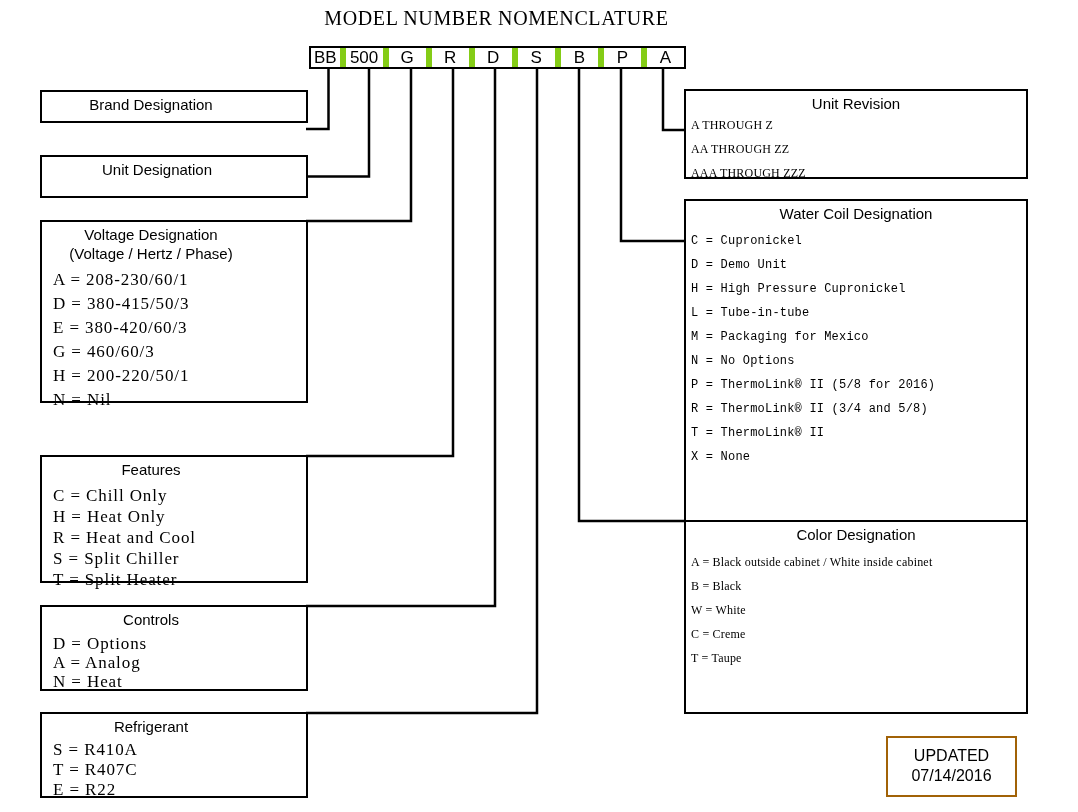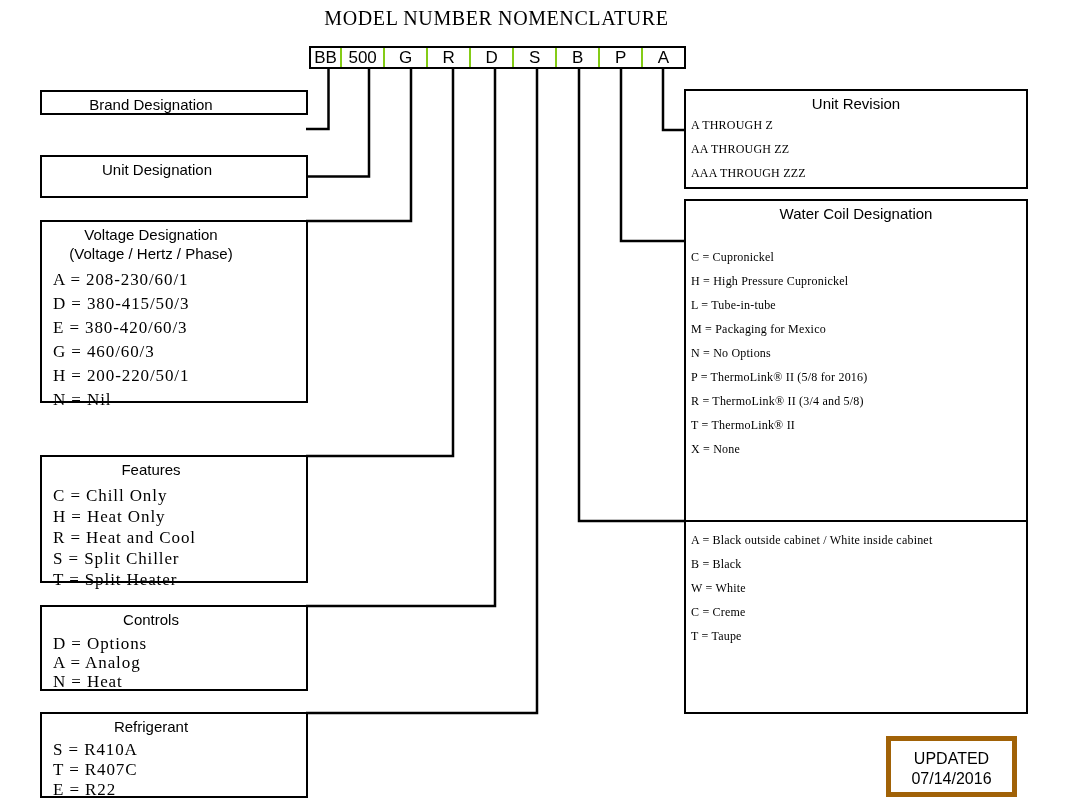--- a/index.html
+++ b/index.html
@@ -11,21 +11,21 @@
   #title{
     position:absolute;top:7px;left:284px;width:425px;text-align:center;
     font-family:"Liberation Serif",serif;font-size:20px;letter-spacing:.6px;
   }
   
   #model-row{
     position:absolute;left:309px;top:46px;width:377px;height:23px;
     border:2px solid #000;box-sizing:border-box;display:flex;background:#fff;
   }
   .mcell{
-    width:54px;box-sizing:border-box;border-left:2px solid #84cc16;
+    width:54px;box-sizing:border-box;border-left:6px solid #84cc16;
     text-align:center;font-size:17px;line-height:19px;
   }
   .mcell:first-child{width:37px;border-left:none;}
   
   #connectors{position:absolute;left:0;top:0;}
   #connectors path{stroke:#000;stroke-width:2.5;fill:none;}
   
   .box{
     position:absolute;left:40px;width:268px;border:2px solid #000;
     box-sizing:border-box;background:#fff;
@@ -34,47 +34,47 @@
   .box-label{
     font-size:15px;line-height:19px;text-align:center;padding-top:3px;
     white-space:nowrap;
   }
   .box.left .box-label{margin-right:46px;}
   .box-label.sub{padding-top:0;}
   .items{font-family:"Liberation Serif",serif;}
   .box.left .items{padding-left:11px;font-size:17px;letter-spacing:.9px;}
   .box.right .items{padding-left:5px;font-size:12px;letter-spacing:.2px;}
   .item{white-space:nowrap;}
-  #box-brand{top:90px;height:25px;}
+  #box-brand{top:90px;height:33px;}
   #box-unit{top:155px;height:43px;padding-left:12px;}
   #box-voltage{top:220px;height:183px;}
   #box-voltage .items{margin-top:5px;}
   #box-voltage .item{line-height:24px;}
   #box-features{top:455px;height:128px;}
   #box-features .items{margin-top:6px;}
   #box-features .item{line-height:21px;}
   #box-controls{top:605px;height:86px;}
   #box-controls .items{margin-top:5px;}
   #box-controls .item{line-height:19px;}
   #box-refrigerant{top:712px;height:86px;}
   #box-refrigerant .items{margin-top:4px;}
   #box-refrigerant .item{line-height:20px;}
-  #box-unit-revision{top:89px;height:100px;}
+  #box-unit-revision{top:89px;height:90px;}
   #box-unit-revision .items{margin-top:0;}
   #box-unit-revision .item{line-height:24px;}
   #box-water-coil{top:199px;height:336px;}
-  #box-water-coil .items{margin-top:22px;}
+  #box-water-coil .items{margin-top:6px;font-family:Liberation Mono, monospace;}
   #box-water-coil .item{line-height:24px;}
   #box-color{top:520px;height:194px;}
   #box-color .items{margin-top:6px;}
   #box-color .item{line-height:24px;}
   
   #updated-box{
     position:absolute;left:886px;top:736px;width:131px;height:61px;
-    border:5px solid #a16207;box-sizing:border-box;background:#fff;
+    border:2px solid #a16207;box-sizing:border-box;background:#fff;
     text-align:center;font-size:16px;line-height:20px;padding-top:8px;
   }
 </style>
 </head>
 <body>
 
 <div id="canvas">
 
   <div id="title">MODEL NUMBER NOMENCLATURE</div>
 
@@ -158,32 +158,34 @@
         <div class="item">A THROUGH Z</div>
         <div class="item">AA THROUGH ZZ</div>
         <div class="item">AAA THROUGH ZZZ</div>
       </div>
   </div>
 
   <div class="box right" id="box-water-coil">
     <div class="box-label">Water Coil Designation</div>
     <div class="items">
         <div class="item">C = Cupronickel</div>
+        <div class="item">D = Demo Unit</div>
         <div class="item">H = High Pressure Cupronickel</div>
         <div class="item">L = Tube-in-tube</div>
         <div class="item">M = Packaging for Mexico</div>
         <div class="item">N = No Options</div>
         <div class="item">P = ThermoLink® II (5/8 for 2016)</div>
         <div class="item">R = ThermoLink® II (3/4 and 5/8)</div>
         <div class="item">T = ThermoLink® II</div>
         <div class="item">X = None</div>
       </div>
   </div>
 
   <div class="box right" id="box-color">
+    <div class="box-label">Color Designation</div>
     <div class="items">
         <div class="item">A = Black outside cabinet / White inside cabinet</div>
         <div class="item">B = Black</div>
         <div class="item">W = White</div>
         <div class="item">C = Creme</div>
         <div class="item">T = Taupe</div>
       </div>
   </div>
 
   <div id="updated-box">

